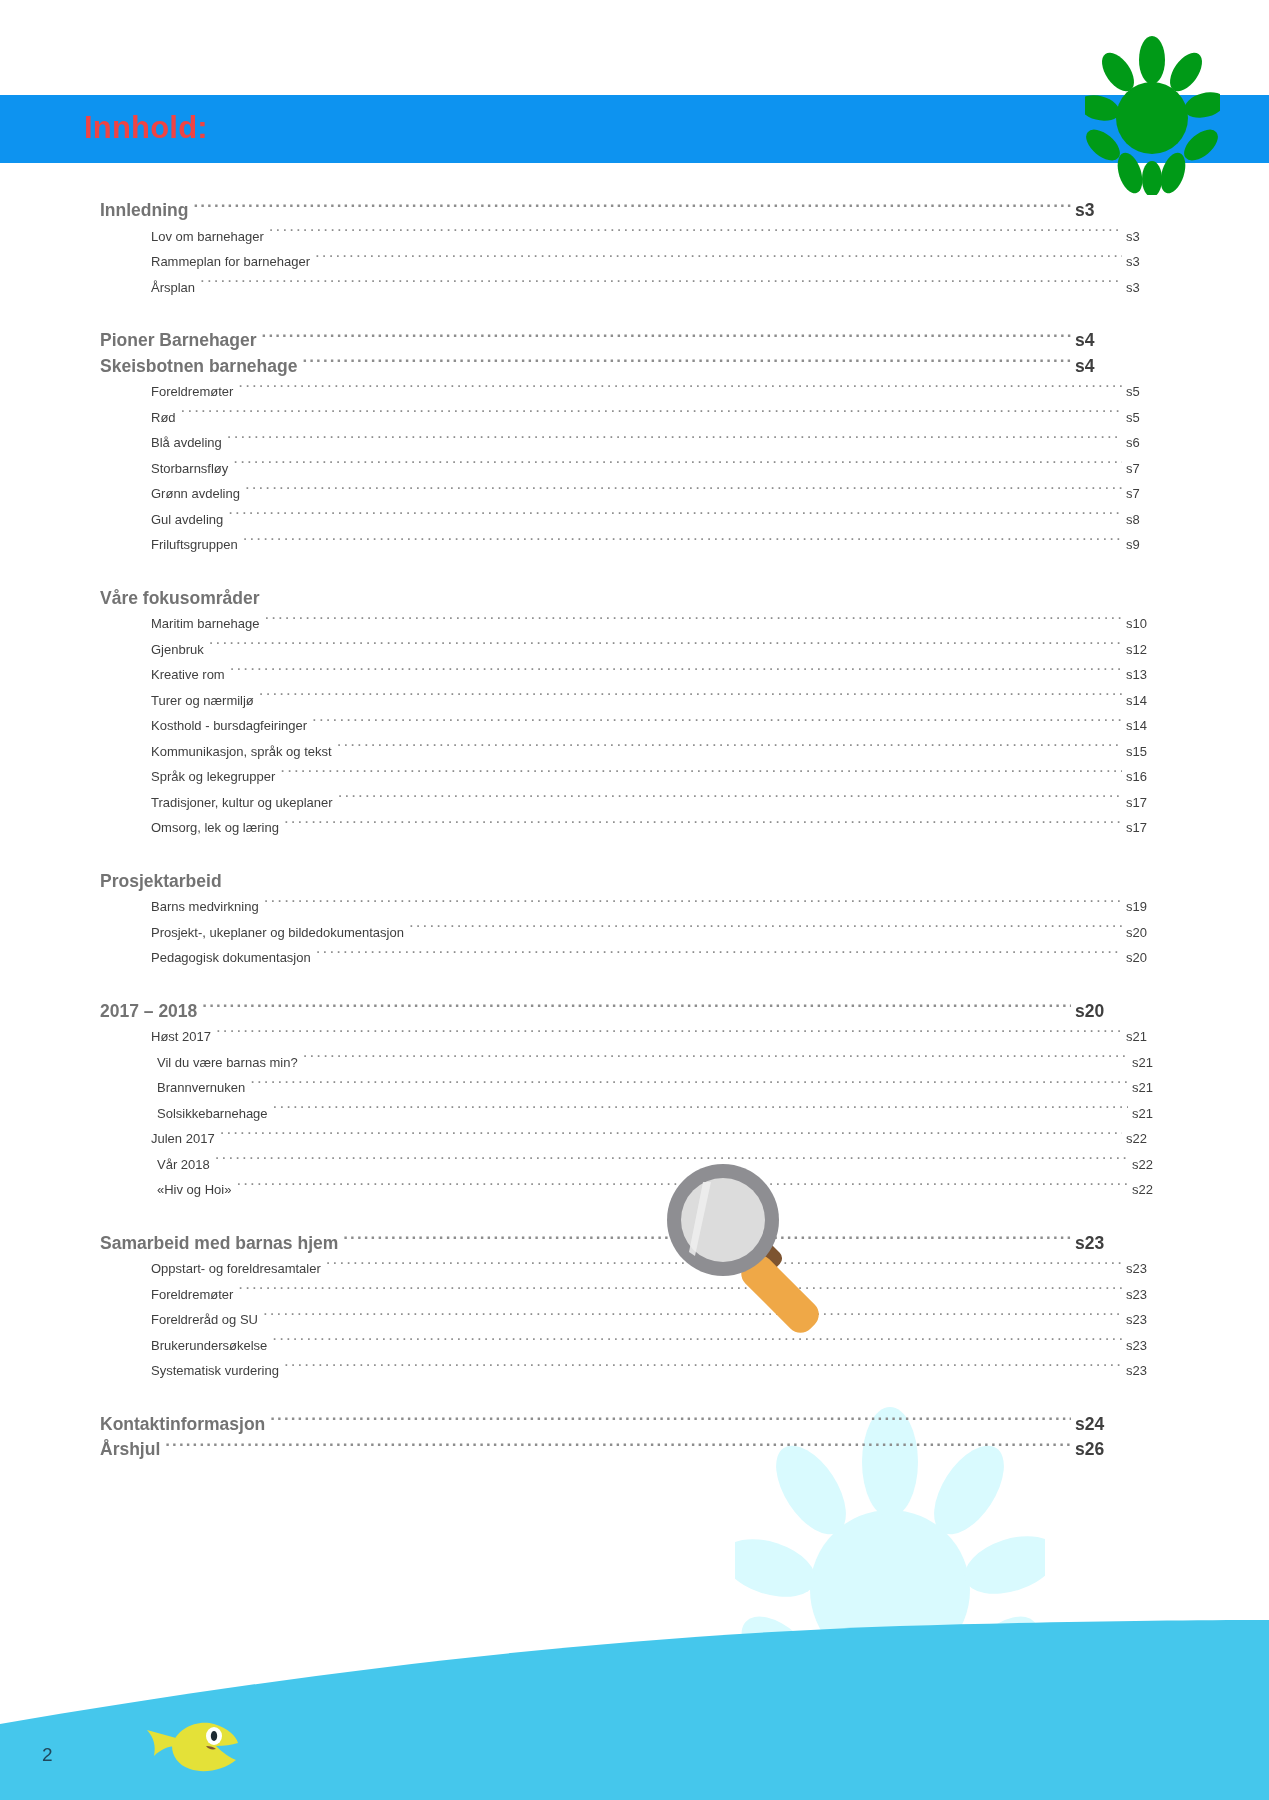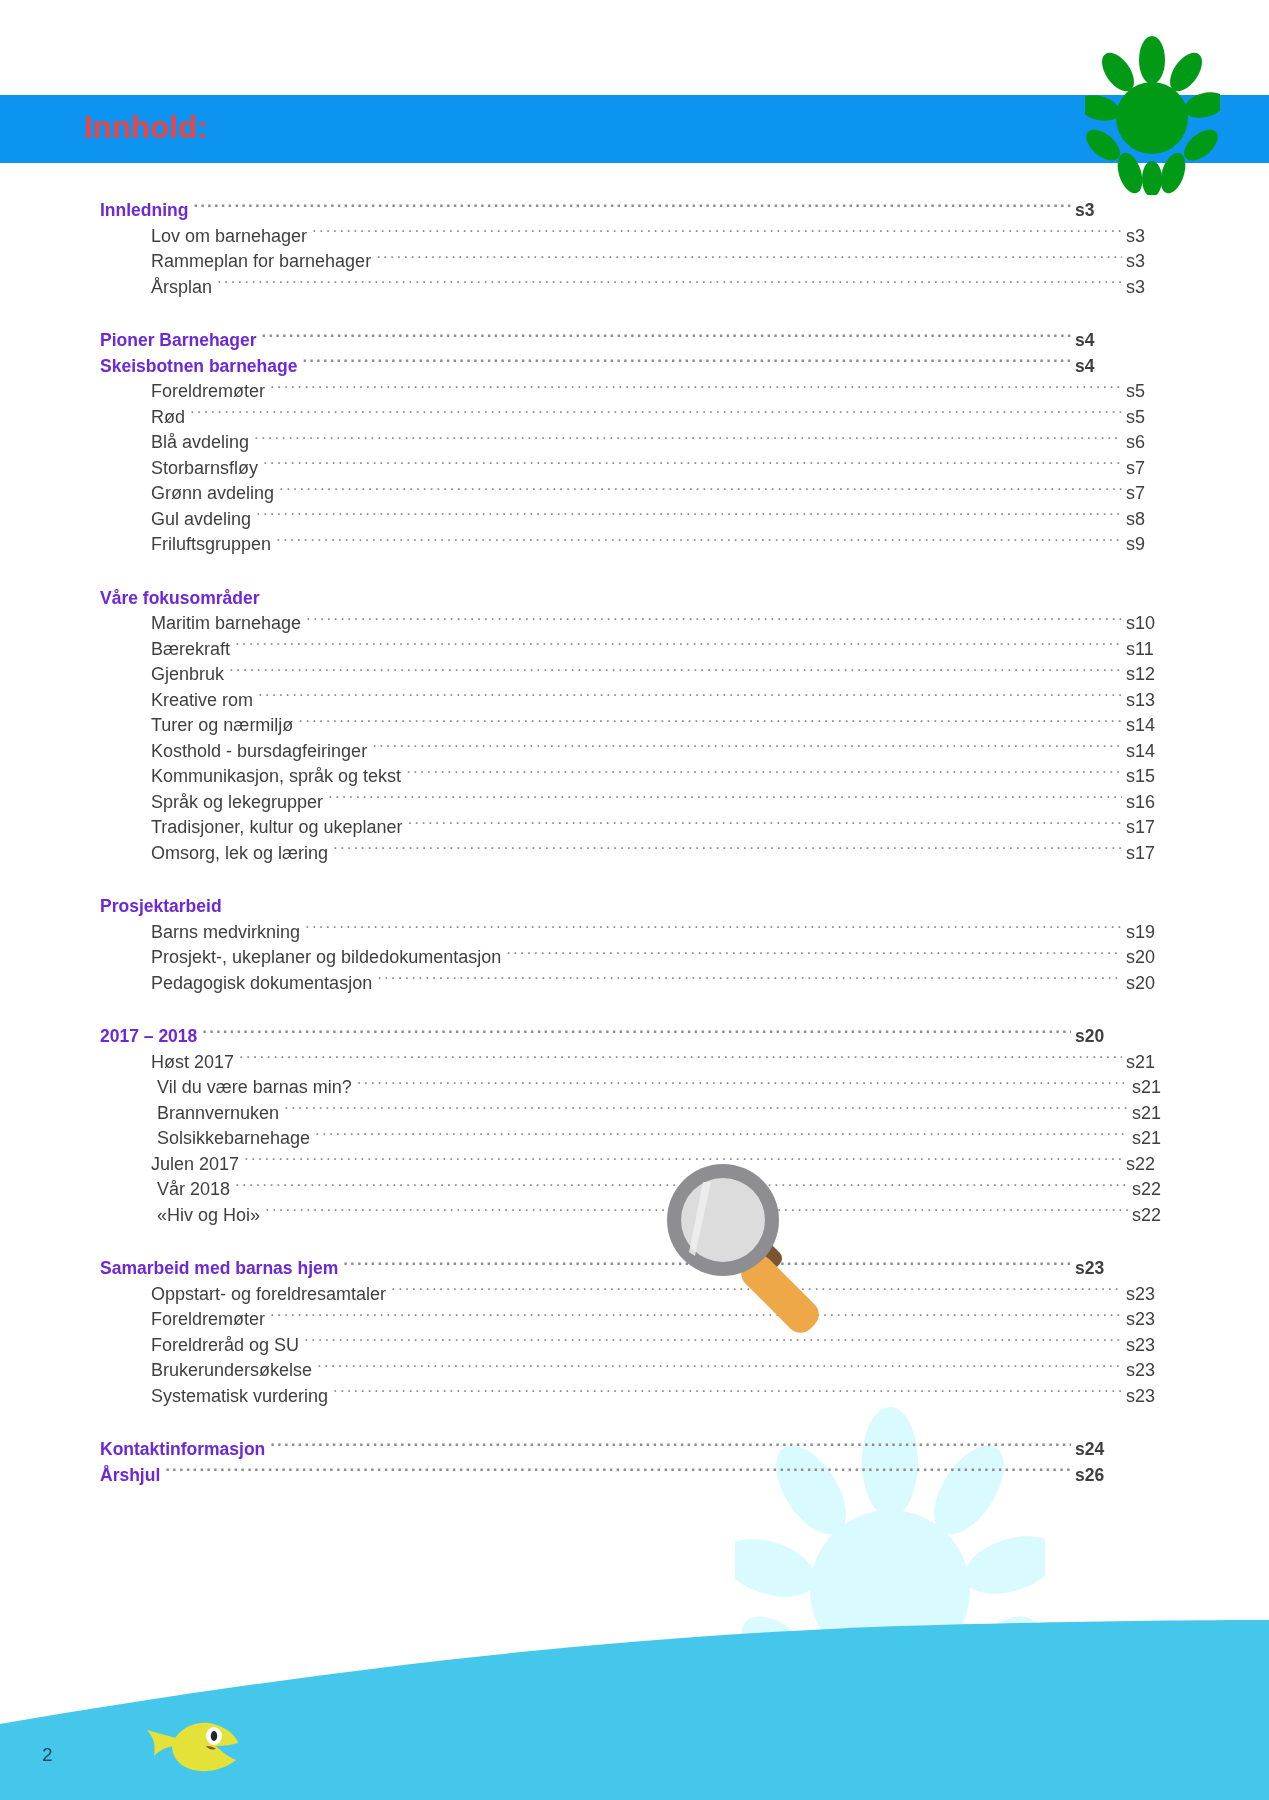--- a/index.html
+++ b/index.html
@@ -65,21 +65,21 @@
     width: 1005px;
     z-index: 2;
   }
   .toc-group { margin-bottom: 0; }
   .group-gap { height: 28px; }
 
   .toc-row {
     display: flex;
     align-items: baseline;
     width: 100%;
-    font-size: 18px;
+    font-size: 13px;
     line-height: 25.5px;
     color: #3f3f3f;
     white-space: nowrap;
   }
   .toc-row .label { flex: 0 0 auto; }
   .toc-row .leader {
     flex: 1 1 auto;
     overflow: hidden;
     margin: 0 4px 0 5px;
     position: relative;
@@ -102,21 +102,21 @@
     min-width: 30px;
     color: #3f3f3f;
   }
 
   .lvl-0 {
     font-weight: 700;
     color: #2b2b2b;
     padding-left: 0;
     font-size: 17.5px;
   }
-  .lvl-0 .label { font-weight: 700; color: #6d28d9; }
+  .lvl-0 .label { font-weight: 700; color: #737373; }
   .lvl-1 { padding-left: 51px; }
   .lvl-2 { padding-left: 57px; }
 
   .no-leader .leader::before { content: ""; }
 
   
   .magnifier {
     position: absolute;
     left: 655px;
     top: 1148px;
@@ -274,25 +274,20 @@
         <span class="label">Våre fokusområder</span>
         <span class="leader"></span>
         <span class="page"></span>
       </div>
       <div class="toc-row lvl-1">
         <span class="label">Maritim barnehage</span>
         <span class="leader"></span>
         <span class="page">s10</span>
       </div>
       <div class="toc-row lvl-1">
-        <span class="label">Bærekraft</span>
-        <span class="leader"></span>
-        <span class="page">s11</span>
-      </div>
-      <div class="toc-row lvl-1">
         <span class="label">Gjenbruk</span>
         <span class="leader"></span>
         <span class="page">s12</span>
       </div>
       <div class="toc-row lvl-1">
         <span class="label">Kreative rom</span>
         <span class="leader"></span>
         <span class="page">s13</span>
       </div>
       <div class="toc-row lvl-1">

